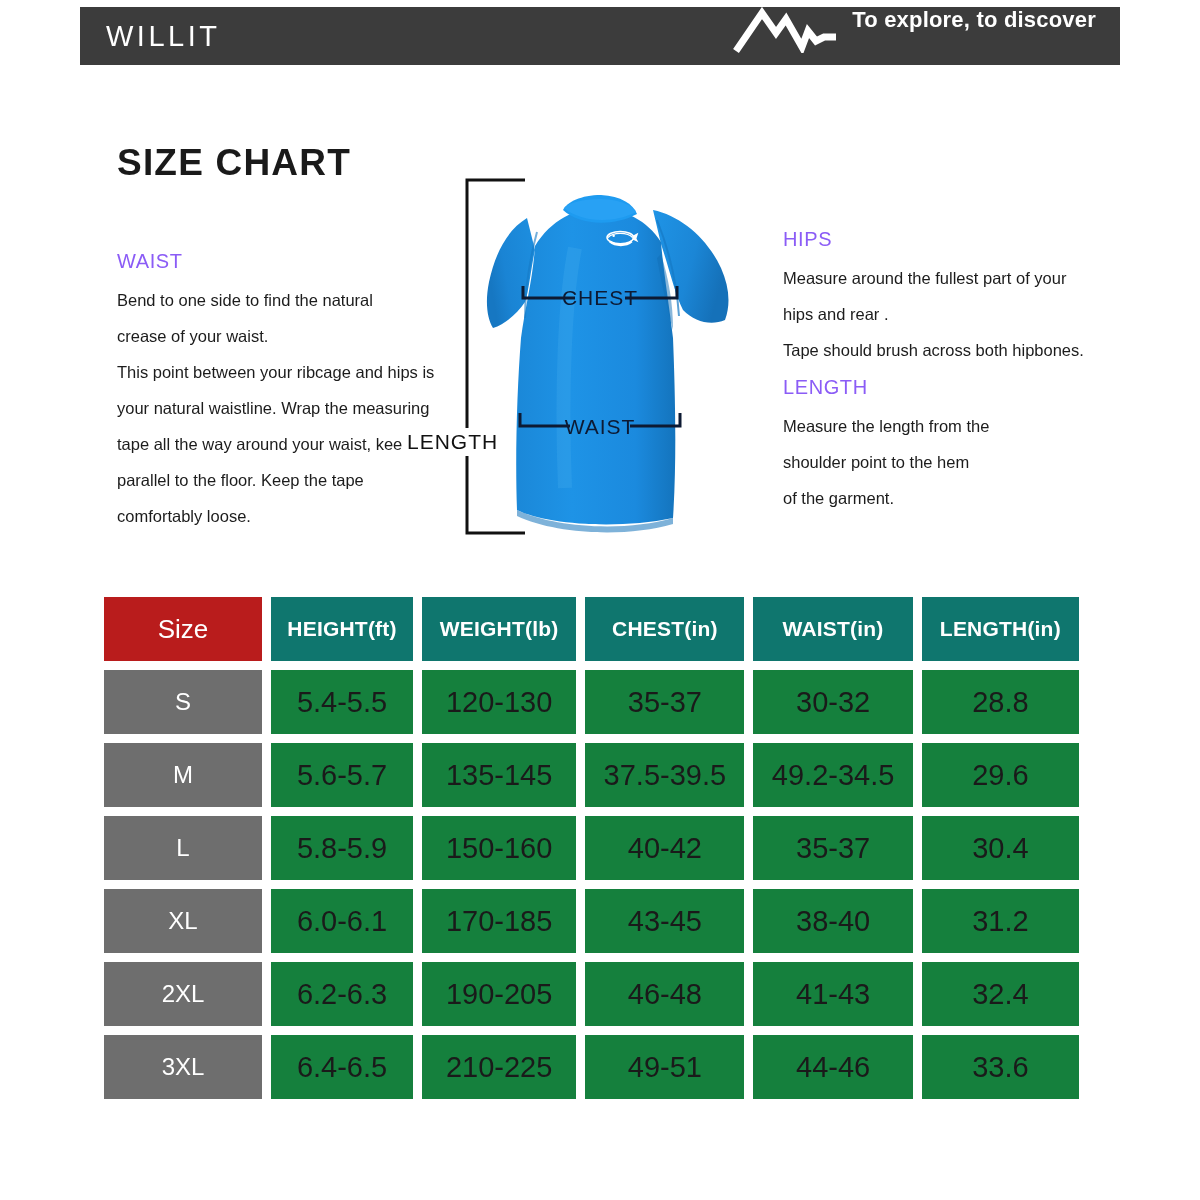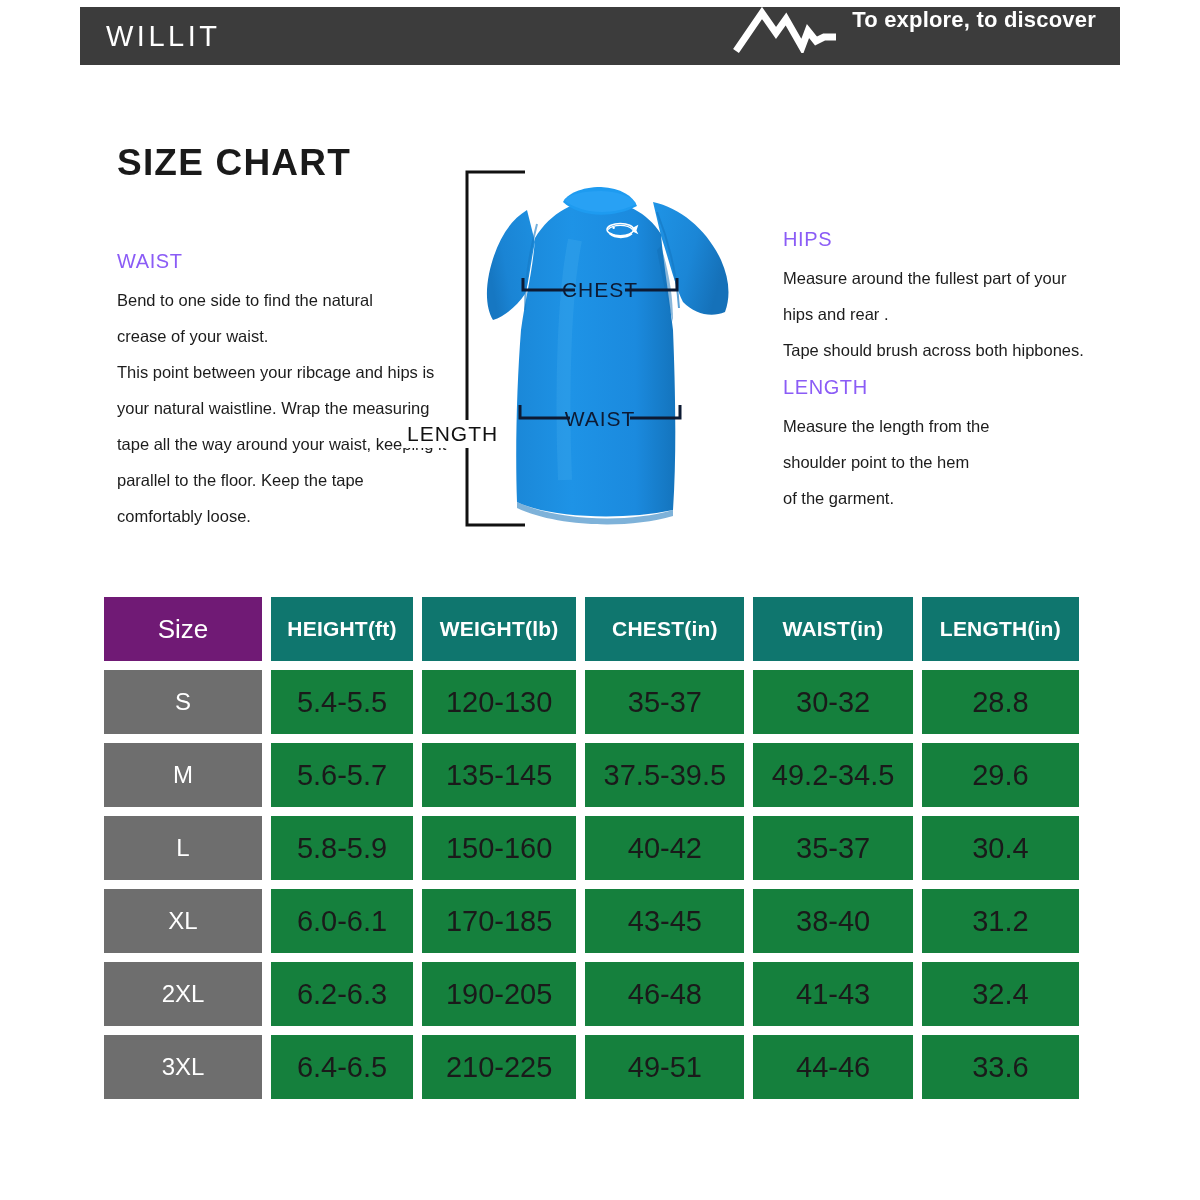--- a/index.html
+++ b/index.html
@@ -52,41 +52,41 @@
   .info-body{
     font-size:16.5px;line-height:36px;color:#1c1c1c;font-weight:400;
     white-space:pre-line;margin:0;
   }
   #waist-block{position:absolute;left:117px;top:250px;width:360px;}
   #hips-block{position:absolute;left:783px;top:228px;width:330px;}
   #length-block{position:absolute;left:783px;top:376px;width:330px;}
 
   
   #shirt-figure{
-    position:absolute;left:425px;top:150px;width:350px;height:400px;text-align:right;
+    position:absolute;left:425px;top:158px;width:350px;height:400px;text-align:right;
   }
   #shirt-figure svg{display:block;}
 
   
   #size-table{
     position:absolute;left:104px;top:597px;
     width:993px;
     border-collapse:separate;
     border-spacing:9px 9px;
     margin:-9px 0 0 -9px;
   }
   #size-table td{
     padding:0;
     text-align:center;
     vertical-align:middle;
     height:64px;
   }
   
   .hdr-size{
-    background:#701a75;color:#ffffff;
+    background:#b91c1c;color:#ffffff;
     font-size:26px;font-weight:400;
     width:158px;
   }
   .hdr-cell{
     background:#0f766e;color:#ffffff;
     font-size:21px;font-weight:700;
     letter-spacing:.2px;
   }
   
   .size-cell{

